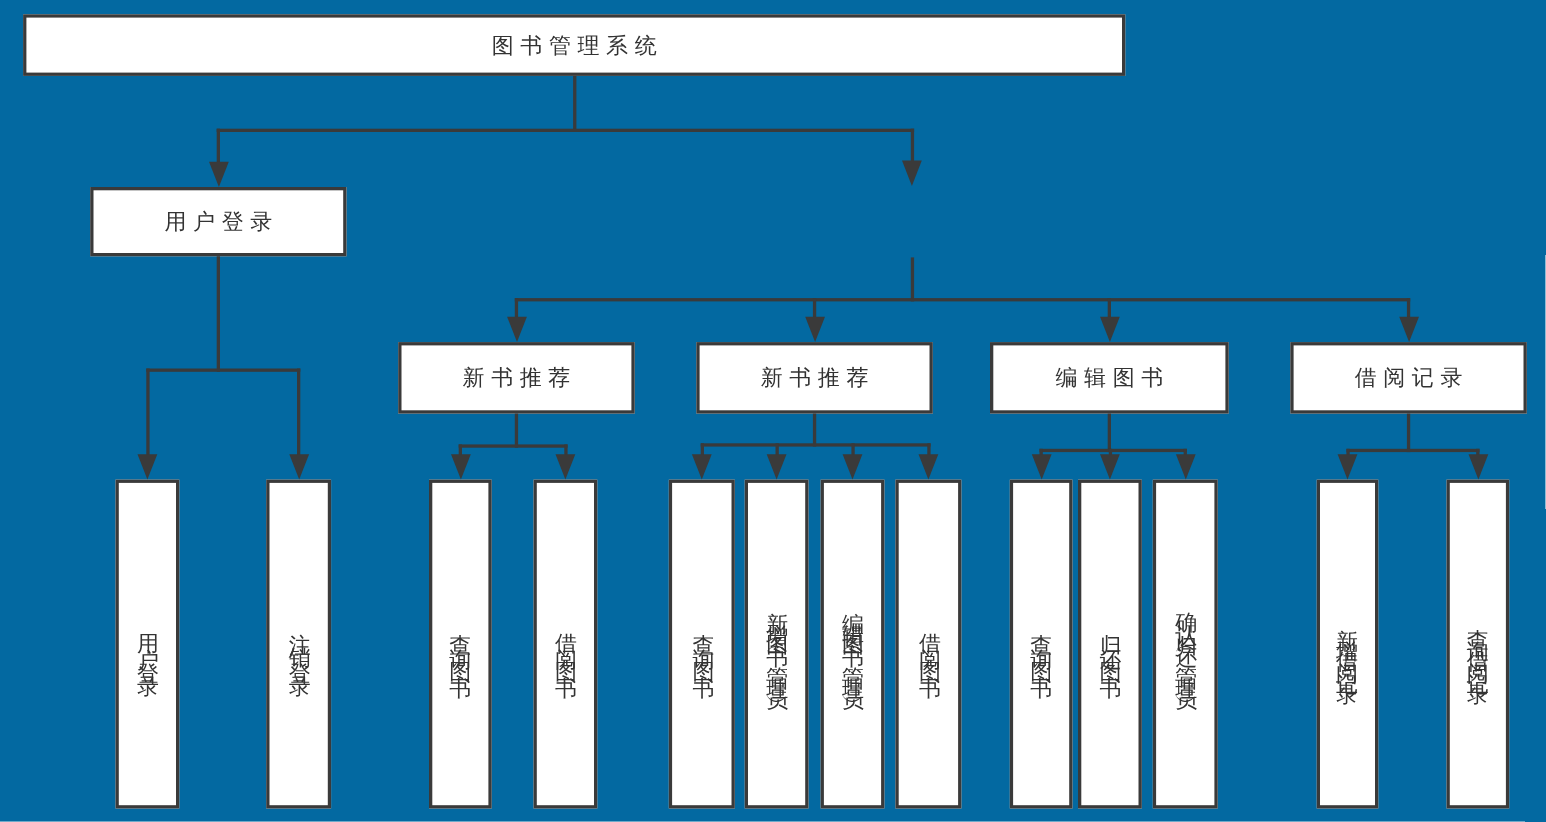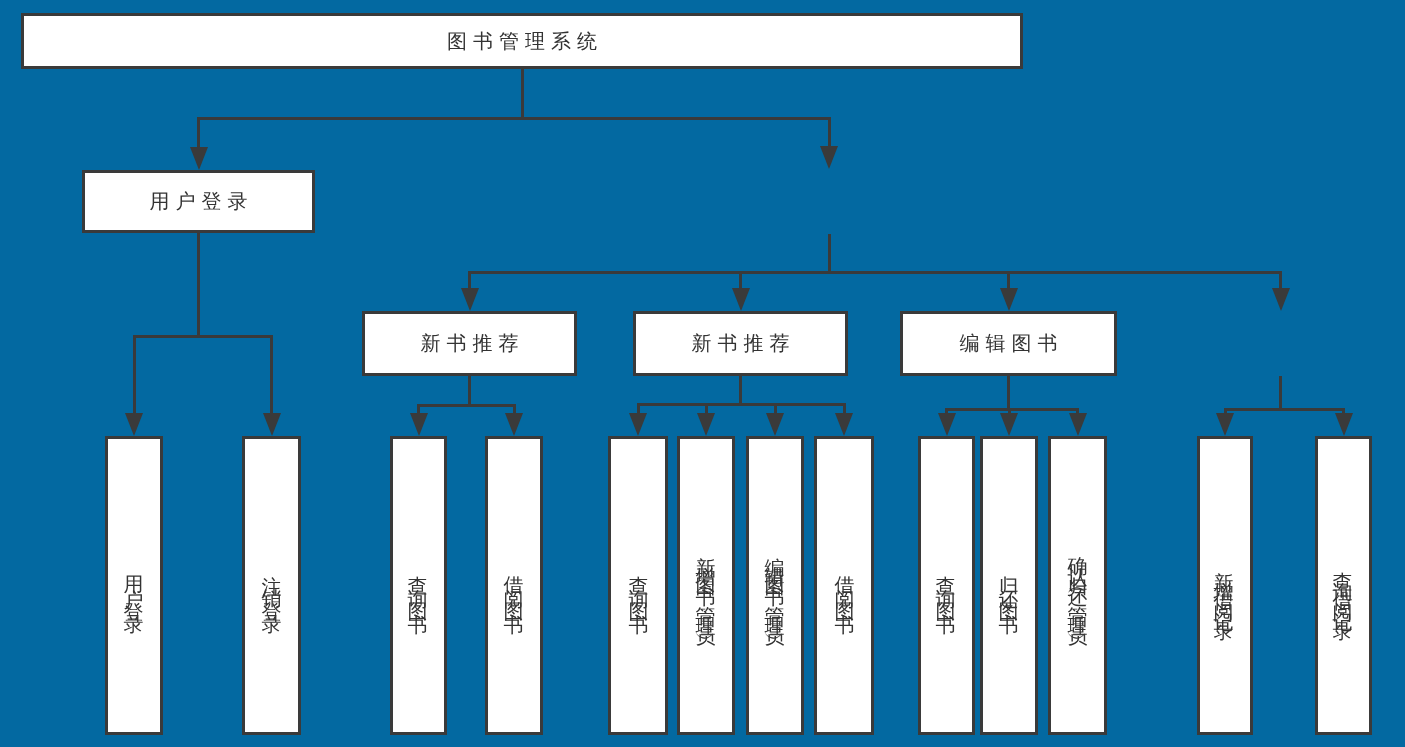--- a/index.html
+++ b/index.html
@@ -64,20 +64,21 @@
 
 <div class="stage">
 
   <div class="node h" style="left:21px; top:13px; width:1002px; height:56px">图书管理系统</div>
 
   <div class="node h" style="left:82px; top:170px; width:233px; height:63px">用户登录</div>
 
   <div class="node h" style="left:362px; top:311px; width:215px; height:65px">新书推荐</div>
   <div class="node h" style="left:633px; top:311px; width:215px; height:65px">新书推荐</div>
   <div class="node h" style="left:900px; top:311px; width:217px; height:65px">编辑图书</div>
+  <div class="node h" style="left:1173px; top:311px; width:215px; height:65px">借阅记录</div>
 
   <div class="node v ls-wide" style="left:105px; top:436px; width:58px; height:299px">用户登录</div>
   <div class="node v ls-wide" style="left:242px; top:436px; width:59px; height:299px">注销登录</div>
 
   <div class="node v ls-wide" style="left:390px; top:436px; width:57px; height:299px">查询图书</div>
   <div class="node v ls-wide" style="left:485px; top:436px; width:58px; height:299px">借阅图书</div>
 
   <div class="node v ls-wide" style="left:608px; top:436px; width:60px; height:299px">查询图书</div>
   <div class="node v ls-tight" style="left:677px; top:436px; width:58px; height:299px">新增图书（管理员）</div>
   <div class="node v ls-tight" style="left:746px; top:436px; width:58px; height:299px">编辑图书（管理员）</div>

